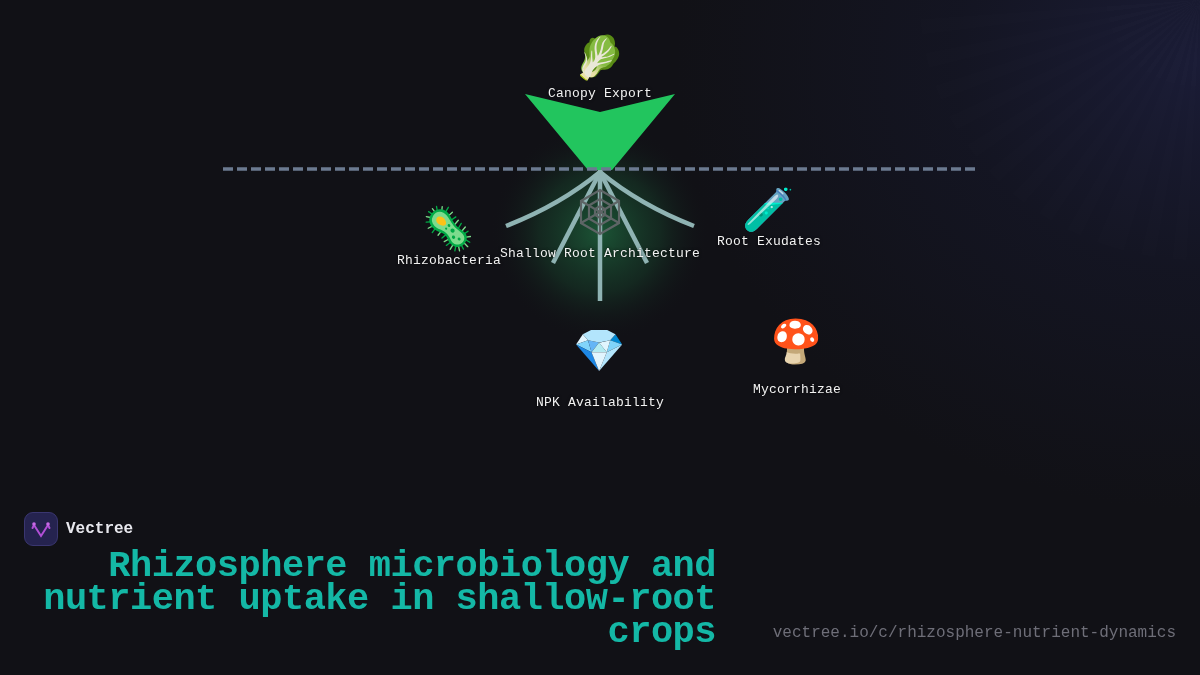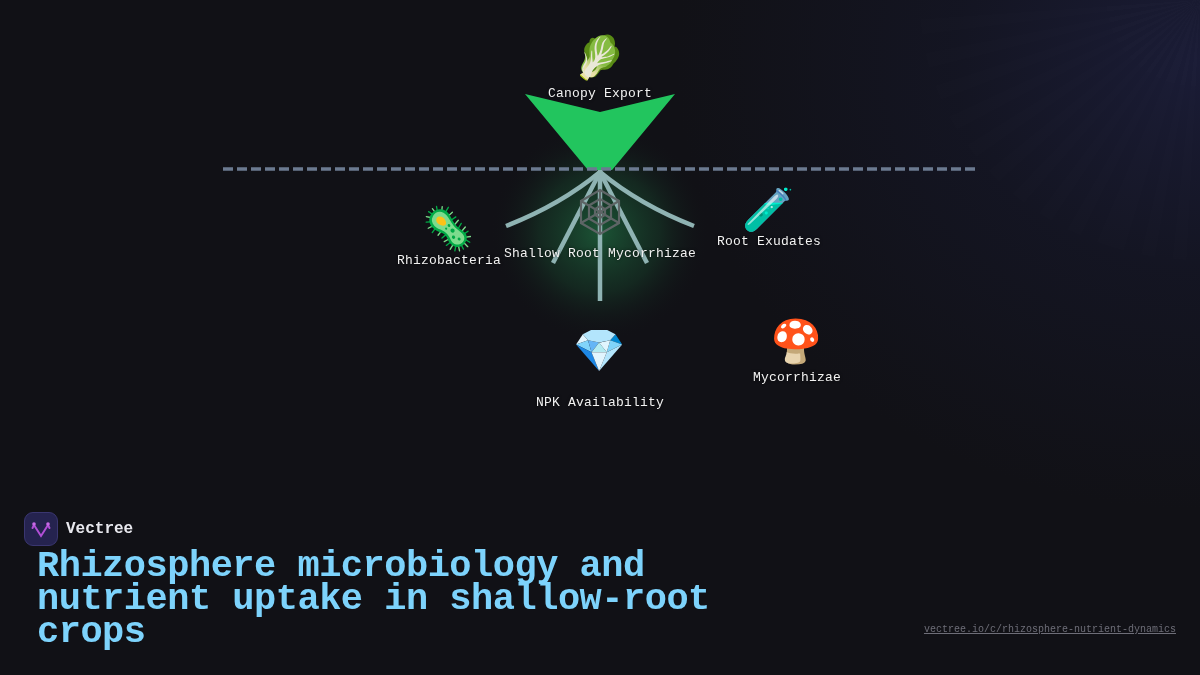--- a/index.html
+++ b/index.html
@@ -47,31 +47,31 @@
     width: 34px; height: 34px; border-radius: 9px;
     background: #25234f;
     border: 1px solid #3a3670;
     display: flex; align-items: center; justify-content: center;
   }
   .brand-name {
     font-size: 16px; font-weight: bold; color: #e8e8ee;
     font-family: "Liberation Mono", "DejaVu Sans Mono", monospace;
   }
   .title {
-    position: absolute; left: 37px; top: 550px; width: 700px;
+    position: absolute; left: 16px; top: 550px; width: 700px;
     font-size: 37px; line-height: 33px; font-weight: bold;
-    color: #7dd3fc;
+    color: #14b8a6;
     font-family: "Liberation Mono", "DejaVu Sans Mono", monospace;
     letter-spacing: -0.5px;
+    text-align: right;
   }
   .url {
     position: absolute; right: 24px; top: 624px;
-    font-size: 10px; color: #6e6e78;
+    font-size: 16px; color: #6e6e78;
     font-family: "Liberation Mono", "DejaVu Sans Mono", monospace;
-    text-decoration: underline;
   }
 </style>
 </head>
 <body>
 
 <div class="bg-glow"></div>
 <div class="rays"></div>
 
 <svg class="diagram-svg" viewBox="0 0 1200 675" xmlns="http://www.w3.org/2000/svg">
   <defs>
@@ -110,36 +110,36 @@
   <div class="node-icon">🥬</div>
   <div class="node-label" style="margin-top:4px;">Canopy Export</div>
 </div>
 
 <div class="node" style="left:449px; top:205px;">
   <div class="node-icon">🦠</div>
   <div class="node-label" style="">Rhizobacteria</div>
 </div>
 
 <div class="node" style="left:600px; top:240px;">
-  <div class="node-label" style="margin-top:6px;">Shallow Root Mycorrhizae</div>
+  <div class="node-label" style="margin-top:6px;">Shallow Root Architecture</div>
 </div>
 
 <div class="node" style="left:769px; top:186px;">
   <div class="node-icon">🧪</div>
   <div class="node-label" style="margin-top:0;">Root Exudates</div>
 </div>
 
 <div class="node" style="left:600px; top:327px;">
   <div class="node-icon">💎</div>
   <div class="node-label" style="margin-top:20px;">NPK Availability</div>
 </div>
 
 <div class="node" style="left:797px; top:318px;">
   <div class="node-icon">🍄</div>
-  <div class="node-label" style="margin-top:4px;">Mycorrhizae</div>
+  <div class="node-label" style="margin-top:16px;">Mycorrhizae</div>
 </div>
 
 <div class="brand">
   <div class="brand-logo">
     <svg width="20" height="18" viewBox="0 0 20 18">
       <g stroke="#b14fd6" stroke-width="2" fill="none" stroke-linecap="round">
         <path d="M3,5 L10,16 L17,5"></path>
         <path d="M3,5 L1.5,8"></path>
         <path d="M17,5 L18.5,8"></path>
       </g>

